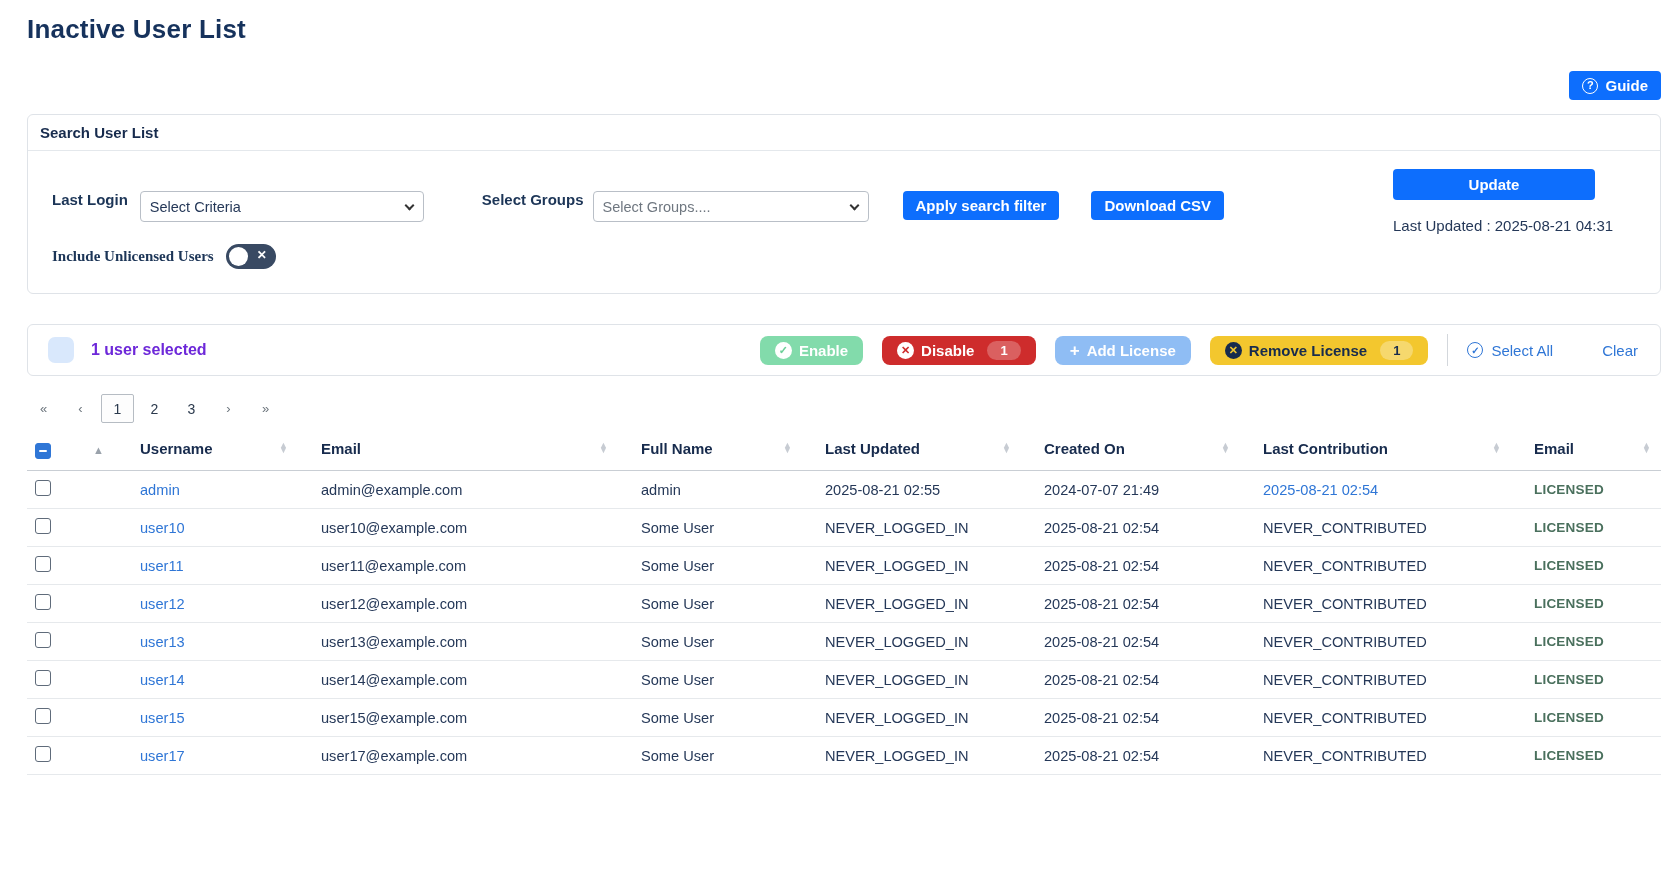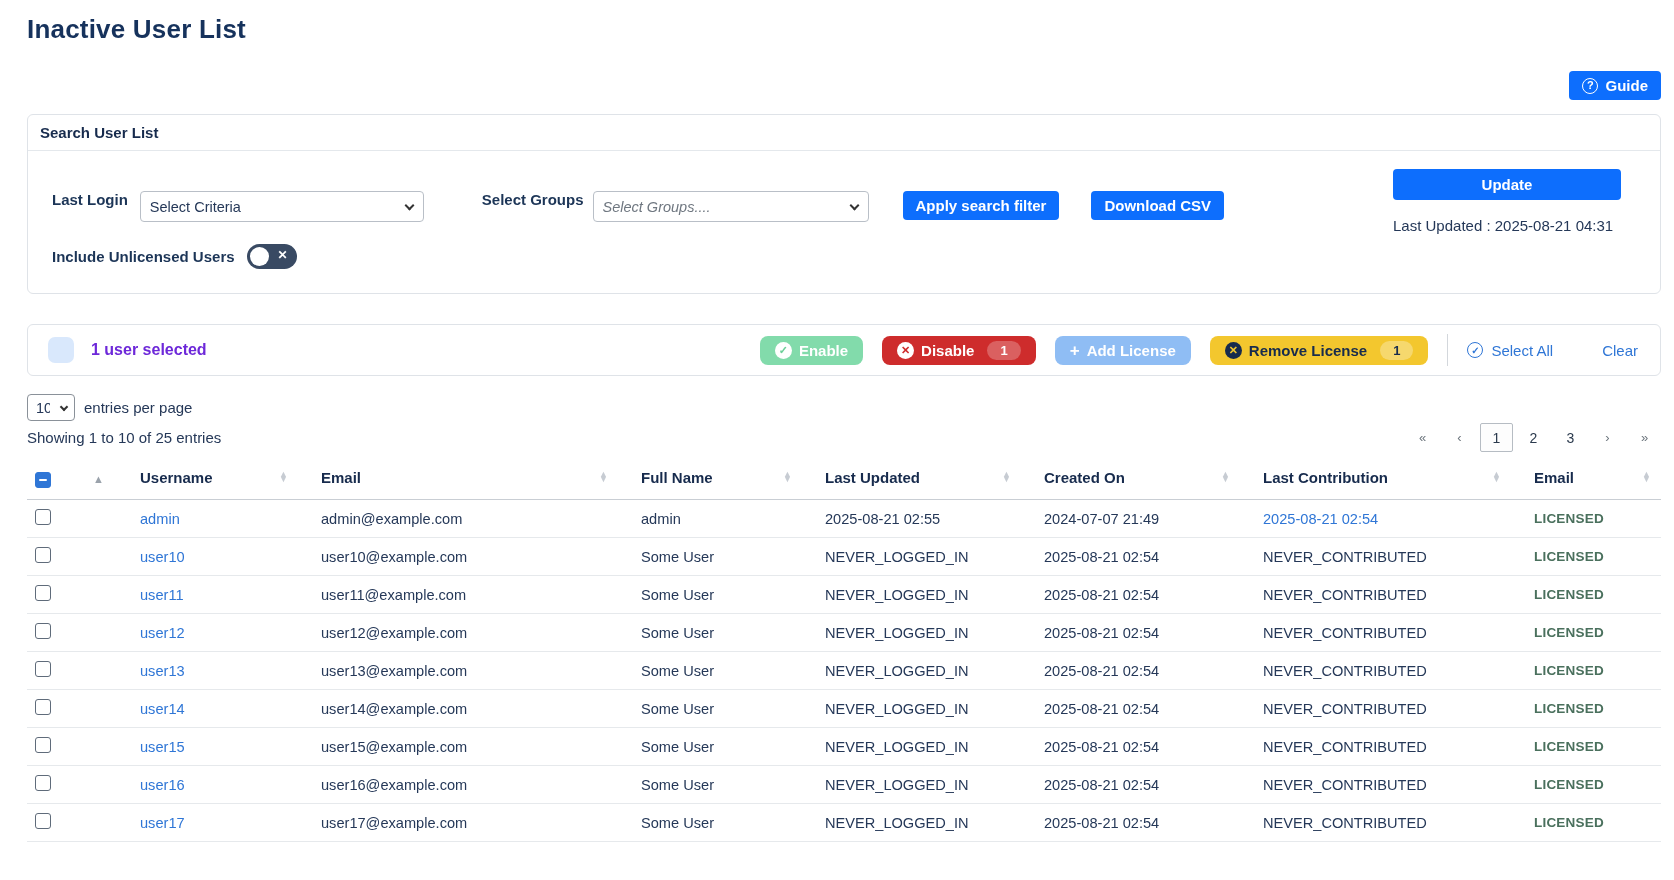--- a/index.html
+++ b/index.html
@@ -28,32 +28,32 @@
 
   .form-row { display:flex; align-items:flex-start; }
   .form-label { font-weight:bold; font-size:15px; color:#1c3557; white-space:nowrap; }
   .sel-wrap { position:relative; display:inline-block; }
   select { appearance:none; -webkit-appearance:none; font-family:inherit;
          border:1px solid #b9bfc7; border-radius:4px; background:#fff;
          font-size:14.5px; color:#253858; padding:5px 26px 5px 9px; height:31px; }
   .chev { position:absolute; right:11px; top:11px; width:7px; height:7px;
          border-right:2px solid #333; border-bottom:2px solid #333;
          transform:rotate(45deg); pointer-events:none; }
-  select.placeholder { color:#6f7780;font-style:italic; }
-
-  .toggle-row { display:flex; align-items:center; margin-top:22px; gap:12px; }
+  select.placeholder { color:#6f7780; }
+
+  .toggle-row { display:flex; align-items:center; margin-top:22px; gap:12px;font-family:Liberation Serif, serif; }
   .toggle { width:50px; height:25px; border-radius:13px; background:#394a63;
          position:relative; cursor:pointer; flex:0 0 auto; }
   .toggle .knob { position:absolute; left:3px; top:3px; width:19px; height:19px;
          border-radius:50%; background:#fff; }
   .toggle .off-x { position:absolute; right:9px; top:4px; color:#fff;
          font-size:12px; font-weight:bold; }
 
   .update-col { position:absolute; top:18px; right:65px; width:202px; text-align:center; }
-  .btn-update { width:228px; height:31px; font-size:15px; }
+  .btn-update { width:202px; height:31px; font-size:15px; }
   .last-updated { margin-top:17px; font-size:15px; color:#253858; white-space:nowrap; }
 
   
   .selection-bar { margin-top:30px; height:52px; display:flex; align-items:center;
          padding:0 22px 0 20px; }
   .sel-indicator { width:26px; height:26px; border-radius:7px; background:#d9e8fc; }
   .sel-text { font-weight:bold; font-size:16px; color:#6d28d9; margin-left:17px; }
   .sel-actions { margin-left:auto; display:flex; align-items:center; gap:19px; }
   .btn-action { border-radius:8px; padding:5px 15px; font-size:15px; font-weight:bold;
          color:#fff; height:29px; }
@@ -195,32 +195,20 @@
       <button class="link-btn">
         <span class="ic-check-o">✓</span>
         <span>Select All</span>
       </button>
 
       <button class="link-btn" style="margin-left:30px;">Clear</button>
     </div>
   </div>
 
   <div class="table-controls">
-    <div>
-      <div class="per-page">
-        <span class="sel-wrap">
-          <select style="width:48px;">
-            <option>10</option>
-          </select>
-          <span class="chev"></span>
-        </span>
-        <span class="per-page-label">entries per page</span>
-      </div>
-      <span class="showing-text">Showing 1 to 10 of 25 entries</span>
-    </div>
     <div class="pagination">
         <span class="page-item nav">«</span>
         <span class="page-item nav">‹</span>
         <span class="page-item active">1</span>
         <span class="page-item">2</span>
         <span class="page-item">3</span>
         <span class="page-item nav">›</span>
         <span class="page-item nav">»</span>
       </div>
   </div>
@@ -401,35 +389,20 @@
     <td>2025-08-21 02:54</td>
     <td>NEVER_CONTRIBUTED</td>
     <td class="status-cell">LICENSED</td>
   </tr>
         <tr>
     <td>
       <span class="checkbox"></span>
     </td>
     <td></td>
     <td>
-      <a class="link">user16</a>
-    </td>
-    <td>user16@example.com</td>
-    <td>Some User</td>
-    <td>NEVER_LOGGED_IN</td>
-    <td>2025-08-21 02:54</td>
-    <td>NEVER_CONTRIBUTED</td>
-    <td class="status-cell">LICENSED</td>
-  </tr>
-        <tr>
-    <td>
-      <span class="checkbox"></span>
-    </td>
-    <td></td>
-    <td>
       <a class="link">user17</a>
     </td>
     <td>user17@example.com</td>
     <td>Some User</td>
     <td>NEVER_LOGGED_IN</td>
     <td>2025-08-21 02:54</td>
     <td>NEVER_CONTRIBUTED</td>
     <td class="status-cell">LICENSED</td>
   </tr>
       </tbody>

